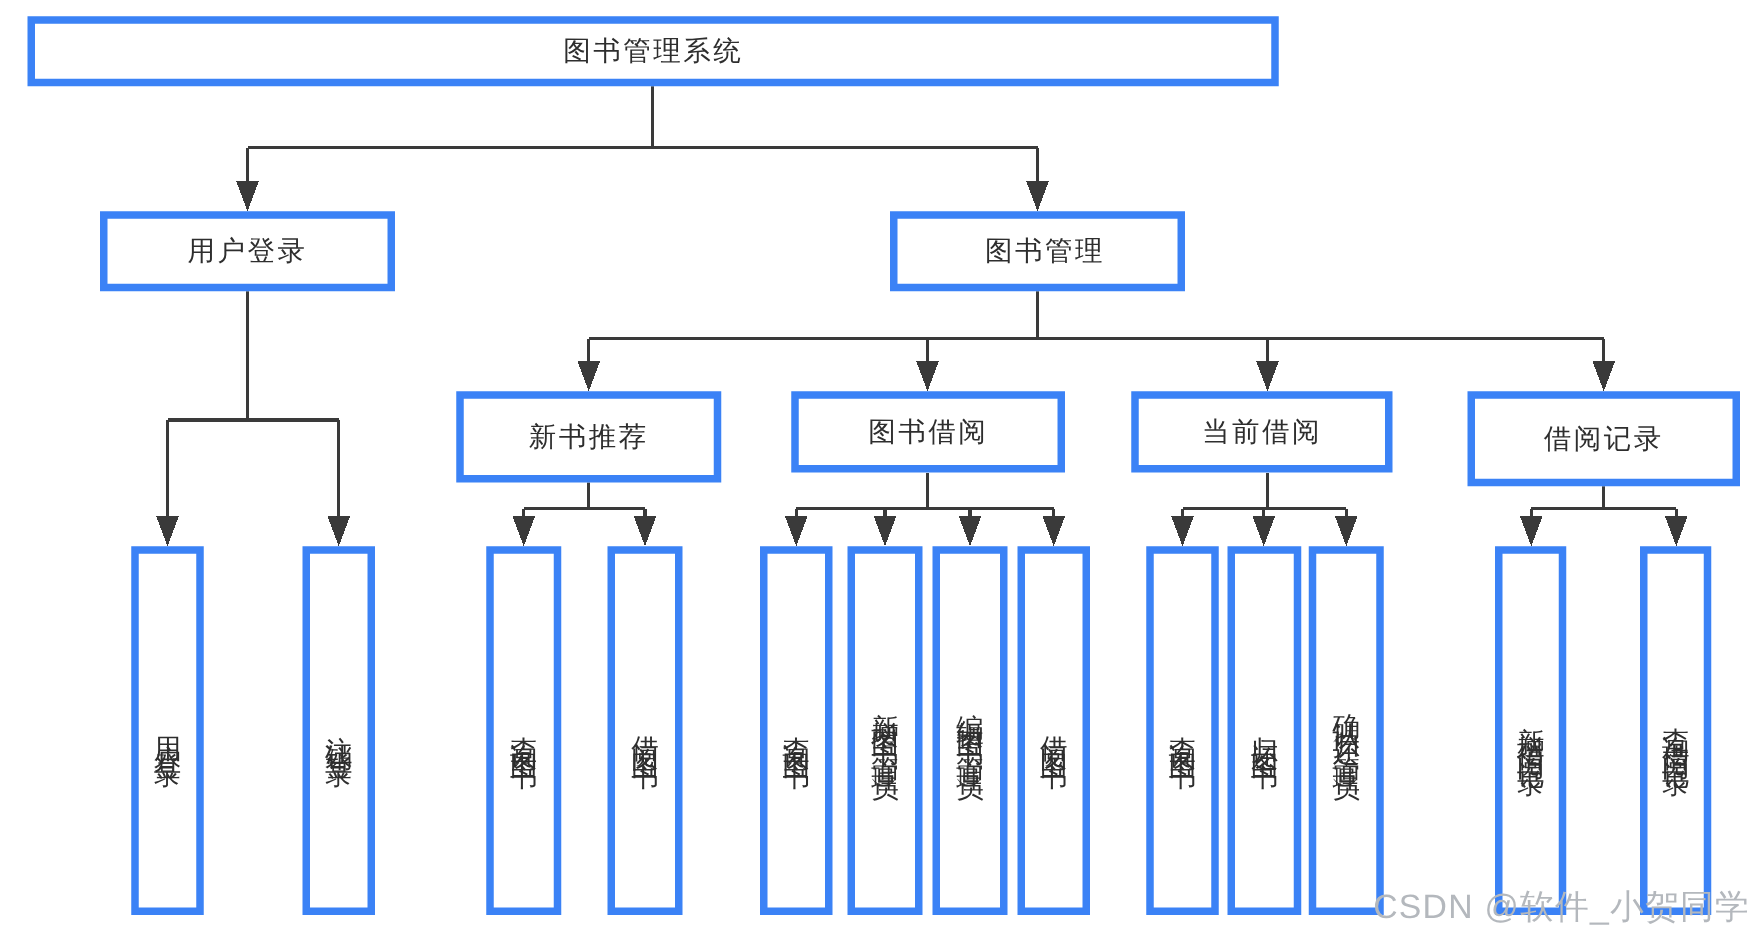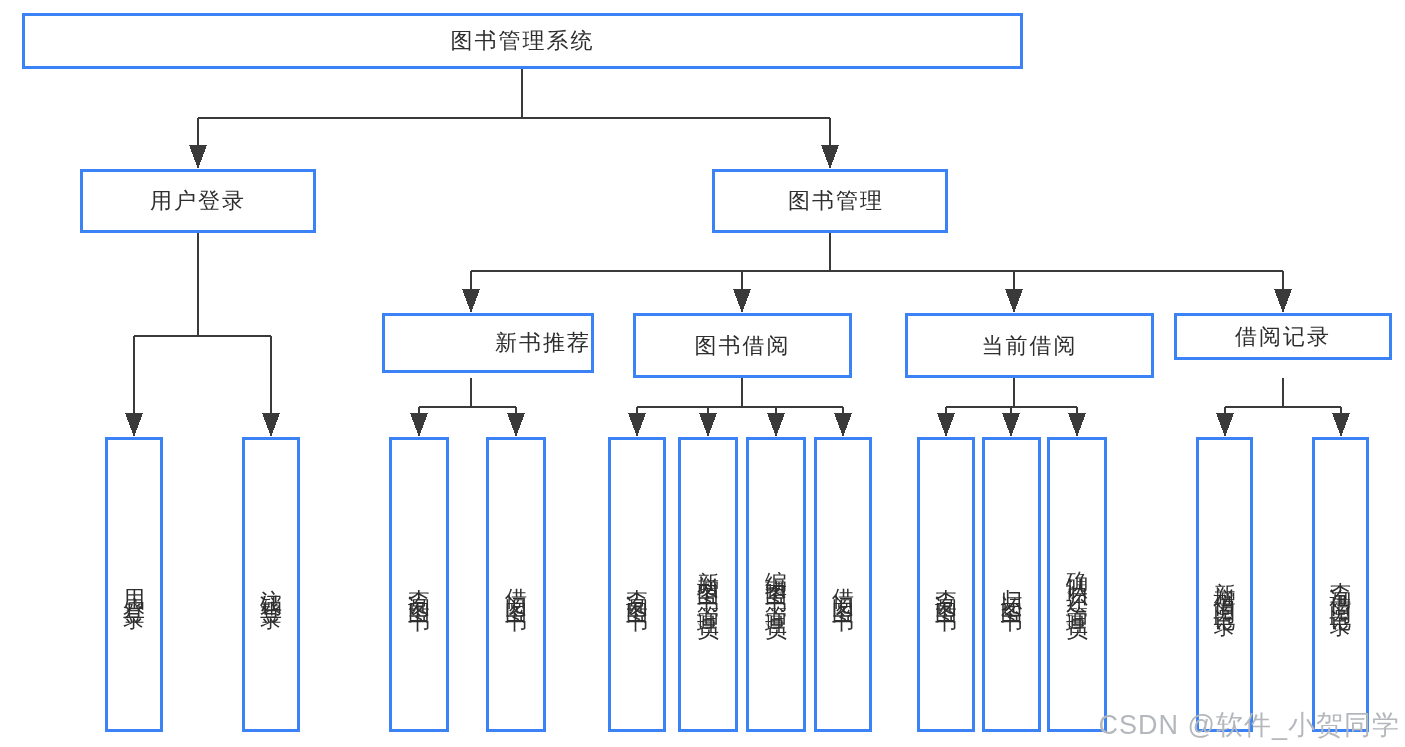--- a/index.html
+++ b/index.html
@@ -2,21 +2,21 @@
 <html><head>
 <meta charset="utf-8">
 <style>
   html,body{margin:0;padding:0;background:#ffffff;}
   body{width:1405px;height:747px;overflow:hidden;
        font-family:"Liberation Sans", sans-serif;color:#2e2e2e;}
   .stage{position:relative;width:1405px;height:747px;background:#fff;}
   .wires{position:absolute;left:0;top:0;width:1405px;height:747px;pointer-events:none;}
   .wires path{stroke:#3a3a3a;stroke-width:2.5;fill:none;}
   .wires polygon{fill:#3a3a3a;stroke:none;}
-  .box{position:absolute;box-sizing:border-box;border:3px solid #3b82f6;background:#fff;
+  .box{position:absolute;box-sizing:border-box;border:6px solid #3b82f6;background:#fff;
        display:flex;align-items:center;justify-content:center;z-index:2;}
   .hlabel{font-size:22px;letter-spacing:2px;color:#2e2e2e;white-space:nowrap;}
   .vlabel{writing-mode:vertical-rl;text-orientation:mixed;font-size:22px;
           letter-spacing:7px;color:#2e2e2e;line-height:1;}
   .watermark{position:absolute;right:5px;bottom:4px;font-size:27px;letter-spacing:1px;
              color:#b4b8bd;z-index:3;white-space:nowrap;}
 </style>
 </head>
 <body>
 
@@ -56,30 +56,30 @@
     <span class="hlabel">图书管理系统</span>
   </div>
 
   <div class="box" style="left:80px;top:169px;width:236px;height:64px;">
     <span class="hlabel">用户登录</span>
   </div>
   <div class="box" style="left:712px;top:169px;width:236px;height:64px;padding-left:12px;">
     <span class="hlabel">图书管理</span>
   </div>
 
-  <div class="box" style="left:382px;top:313px;width:212px;height:60px;justify-content:flex-end;">
+  <div class="box" style="left:365px;top:313px;width:212px;height:73px;">
     <span class="hlabel">新书推荐</span>
   </div>
   <div class="box" style="left:633px;top:313px;width:219px;height:65px;">
     <span class="hlabel">图书借阅</span>
   </div>
-  <div class="box" style="left:905px;top:313px;width:249px;height:65px;">
+  <div class="box" style="left:905px;top:313px;width:209px;height:65px;">
     <span class="hlabel">当前借阅</span>
   </div>
-  <div class="box" style="left:1174px;top:313px;width:218px;height:47px;">
+  <div class="box" style="left:1174px;top:313px;width:218px;height:76px;">
     <span class="hlabel">借阅记录</span>
   </div>
 
   <div class="box" style="left:105px;top:437px;width:58px;height:295px;">
     <span class="vlabel">用户登录</span>
   </div>
   <div class="box" style="left:242px;top:437px;width:58px;height:295px;">
     <span class="vlabel">注销登录</span>
   </div>
 

